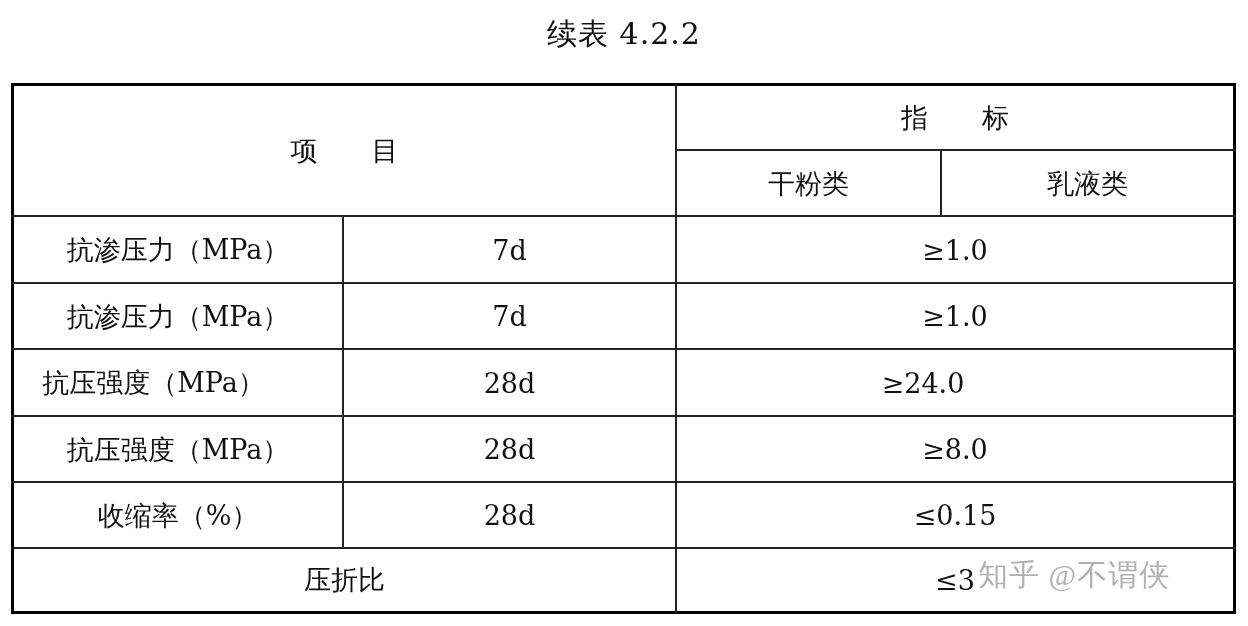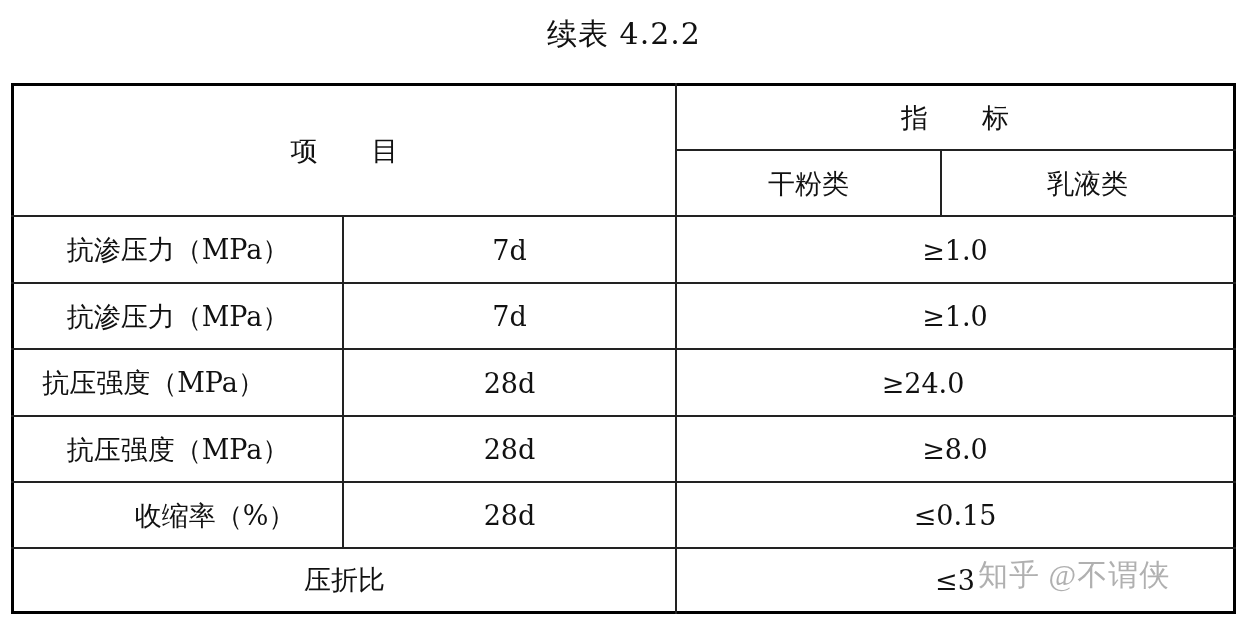--- a/index.html
+++ b/index.html
@@ -49,20 +49,20 @@
 <div class="cell num" style="left:677px; top:284px; width:556px; height:65px;">≥1.0</div>
 
 <div class="cell" style="left:14px; top:350px; width:279px; height:66px;">抗压强度（MPa）</div>
 <div class="cell num" style="left:344px; top:350px; width:331px; height:66px;">28d</div>
 <div class="cell num" style="left:677px; top:350px; width:492px; height:66px;">≥24.0</div>
 
 <div class="cell" style="left:14px; top:417px; width:328px; height:65px;">抗压强度（MPa）</div>
 <div class="cell num" style="left:344px; top:417px; width:331px; height:65px;">28d</div>
 <div class="cell num" style="left:677px; top:417px; width:556px; height:65px;">≥8.0</div>
 
-<div class="cell" style="left:14px; top:483px; width:328px; height:65px;margin-left:37px;">收缩率（%）</div>
+<div class="cell" style="left:14px; top:483px; width:328px; height:65px;">收缩率（%）</div>
 <div class="cell num" style="left:344px; top:483px; width:331px; height:65px;">28d</div>
 <div class="cell num" style="left:677px; top:483px; width:556px; height:65px;">≤0.15</div>
 
 <div class="cell" style="left:14px; top:549px; width:661px; height:62px;">压折比</div>
 <div class="cell num" style="left:677px; top:549px; width:556px; height:62px;">≤3</div>
 
 <div class="watermark">知乎 @不谓侠</div>
 
 </body></html>

